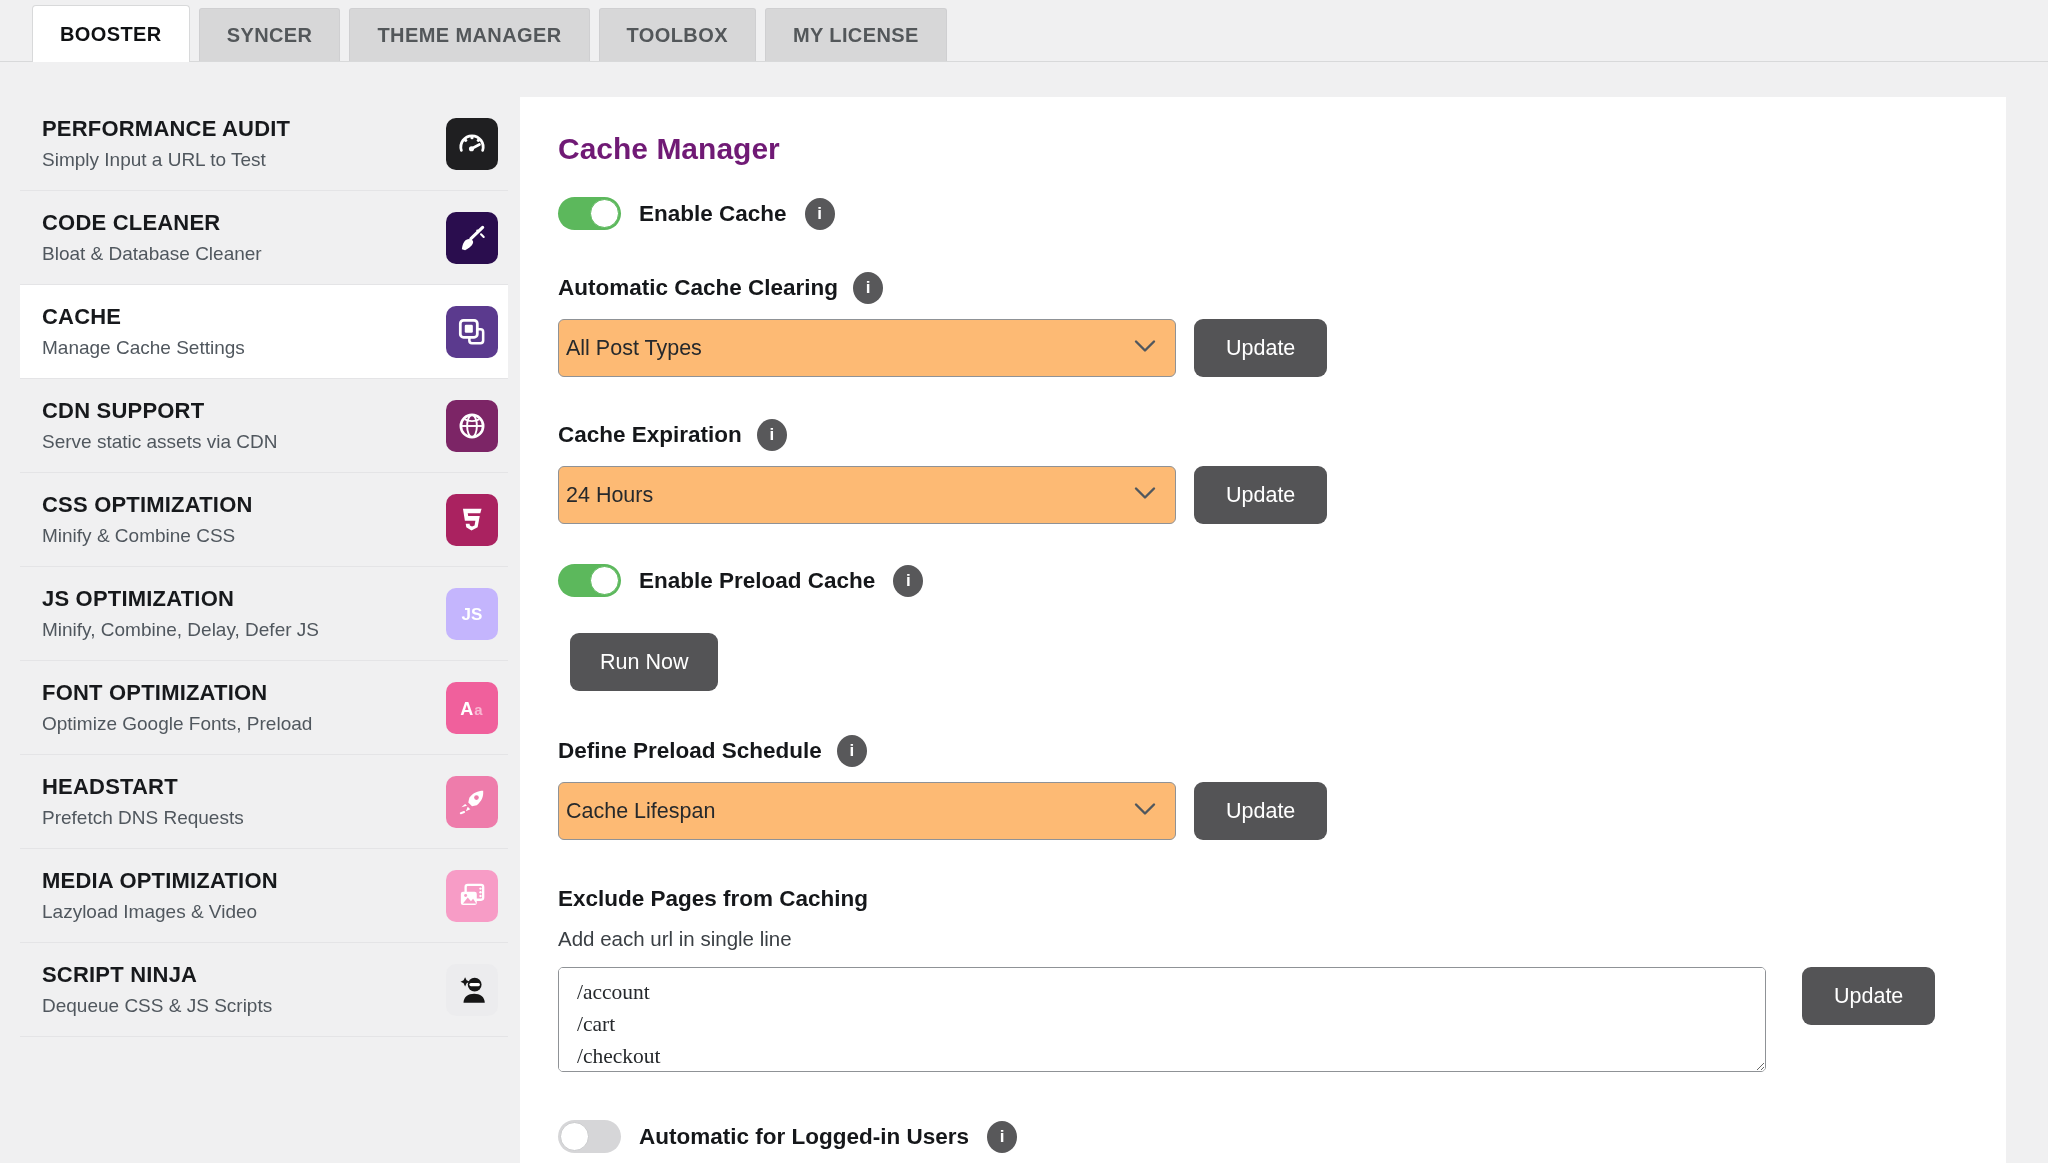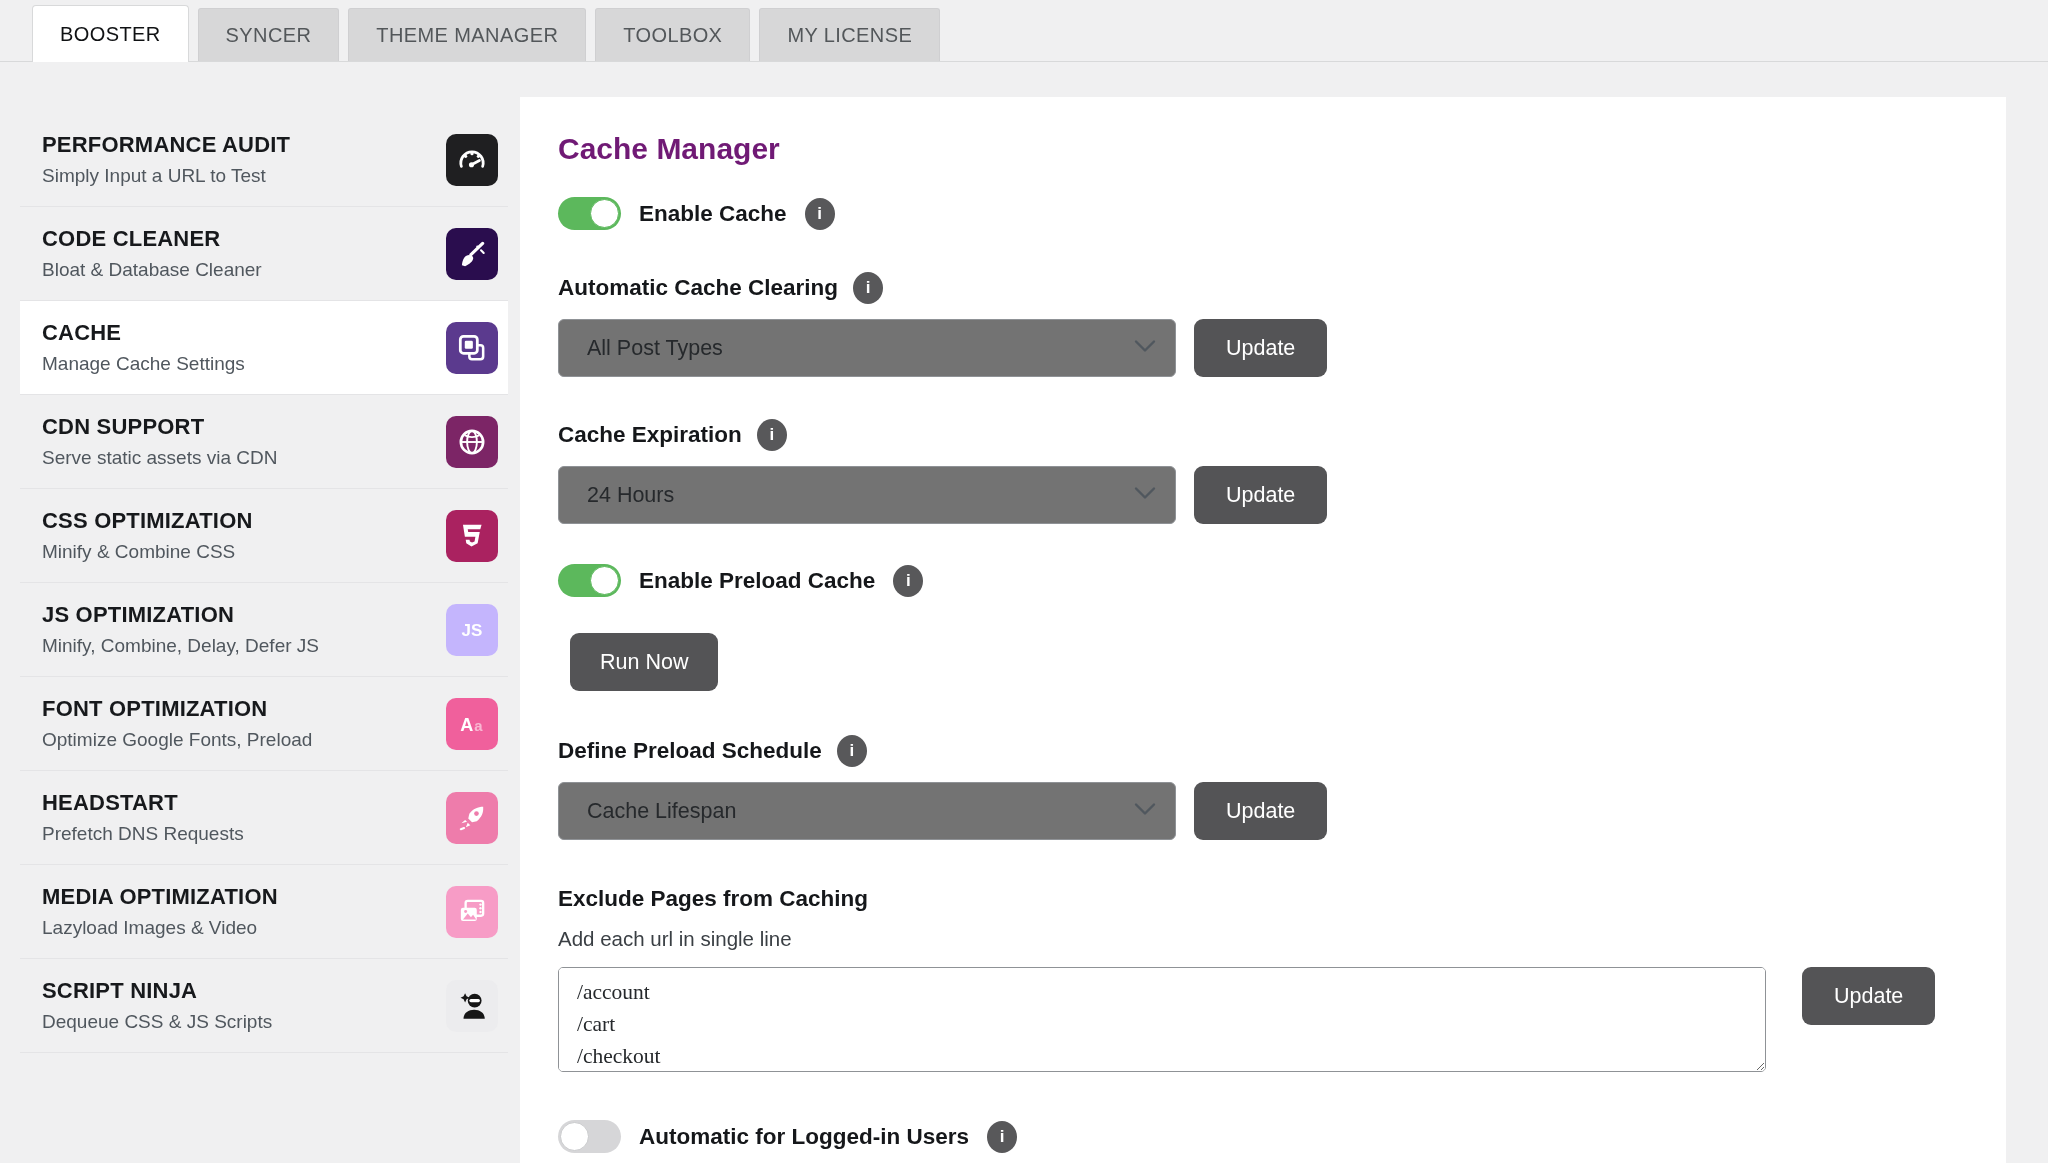--- a/index.html
+++ b/index.html
@@ -15,31 +15,31 @@
   
   .tabbar {
     position:absolute; top:0; left:0; width:2048px; height:62px;
     border-bottom:1px solid #d8d9da;
     display:flex; align-items:flex-end; padding-left:32px; gap:9px;
   }
   .tab {
     height:53px; padding:0 27px; display:flex; align-items:center;
     background:#d7d7d8; border:1px solid #cfcfd1; border-bottom:none;
     border-radius:3px 3px 0 0;
-    font-size:20px; font-weight:400; letter-spacing:.4px; color:#53575a;
+    font-size:20px; font-weight:700; letter-spacing:.4px; color:#53575a;
     cursor:pointer; white-space:nowrap;
   }
   .tab.active {
     background:#ffffff; color:#0f1113; height:57px;
     border:1px solid #d8d9da; border-bottom:none; margin-bottom:-1px;
     border-radius:4px 4px 0 0; z-index:2;
   }
 
   
-  .sidebar { position:absolute; left:20px; top:113px; width:488px; }
+  .sidebar { position:absolute; left:20px; top:97px; width:488px; }
   .side-item {
     height:94px; display:flex; align-items:center;
     padding:0 10px 0 22px; border-bottom:1px solid #e4e4e6;
     cursor:pointer; background:transparent;
   }
   .side-item.selected { background:#ffffff; }
   .side-text { flex:1; min-width:0; padding-right:14px; }
   .side-title { font-size:22px; font-weight:700; color:#17191c; letter-spacing:.2px; }
   .side-sub { font-size:19px; color:#50575e; margin-top:7px; }
   .side-icon {
@@ -84,23 +84,23 @@
   .field-label-row { display:flex; align-items:center; gap:15px; }
   .lbl-auto     { margin-top:42px; }
   .lbl-expire   { margin-top:42px; }
   .lbl-schedule { margin-top:44px; }
   .lbl-exclude  { margin-top:46px; }
 
   .control-row { display:flex; align-items:center; margin-top:15px; }
   .select-wrap { position:relative; width:618px; }
   select {
     width:100%; height:58px; appearance:none; -webkit-appearance:none;
-    border:1px solid #8f9296; border-radius:6px; background:#737373;
+    border:1px solid #8f9296; border-radius:6px; background:#fdba74;
     font-family:"Liberation Sans", sans-serif;
-    font-size:21.5px; color:#26292c; padding:0 56px 0 28px; cursor:pointer;
+    font-size:21.5px; color:#26292c; padding:0 56px 0 7px; cursor:pointer;
   }
   .chevron { position:absolute; right:20px; top:50%; transform:translateY(-50%); pointer-events:none; }
 
   .btn {
     height:58px; padding:0 32px; margin-left:18px;
     background:#545456; color:#fff; border:none; border-radius:9px;
     font-family:"Liberation Sans", sans-serif; font-size:21.5px; cursor:pointer;
     white-space:nowrap;
   }
   .btn-run { margin-left:12px; margin-top:36px; padding:0 30px; }

